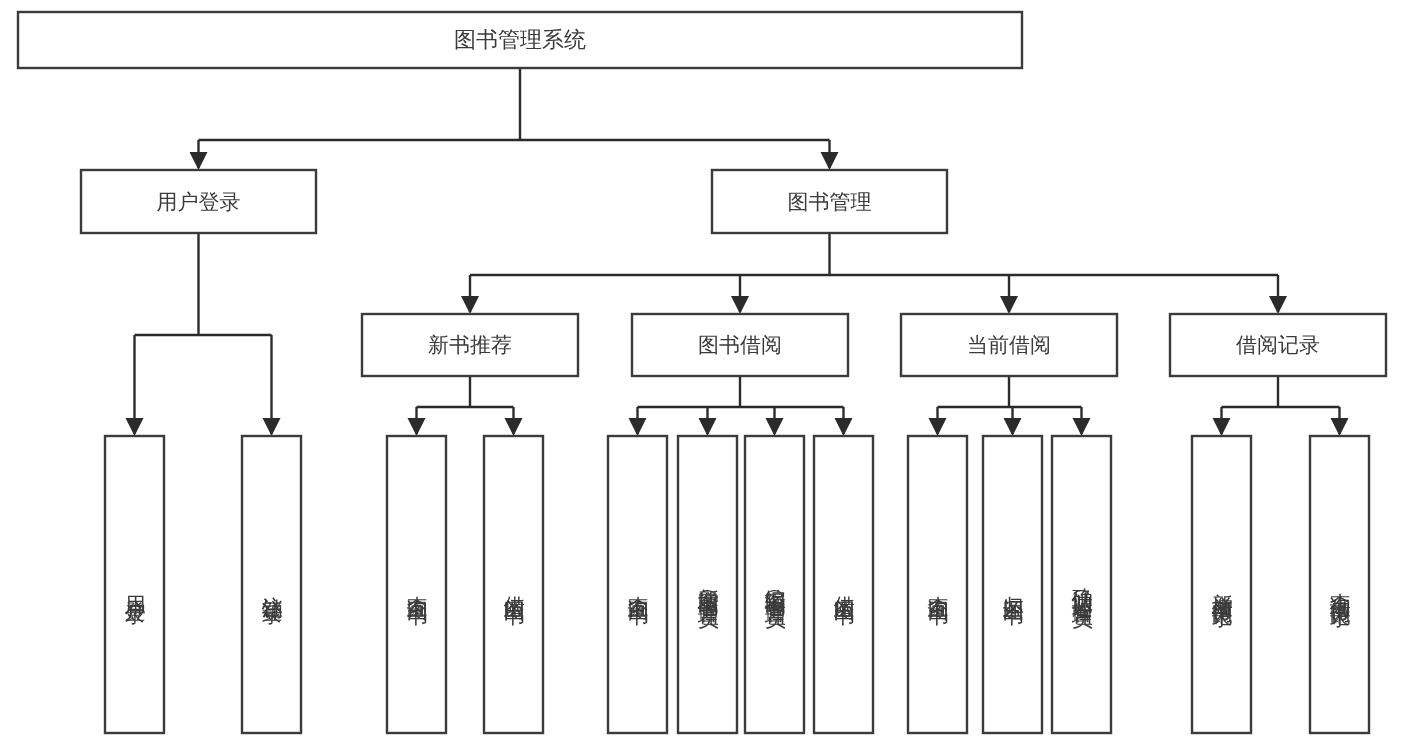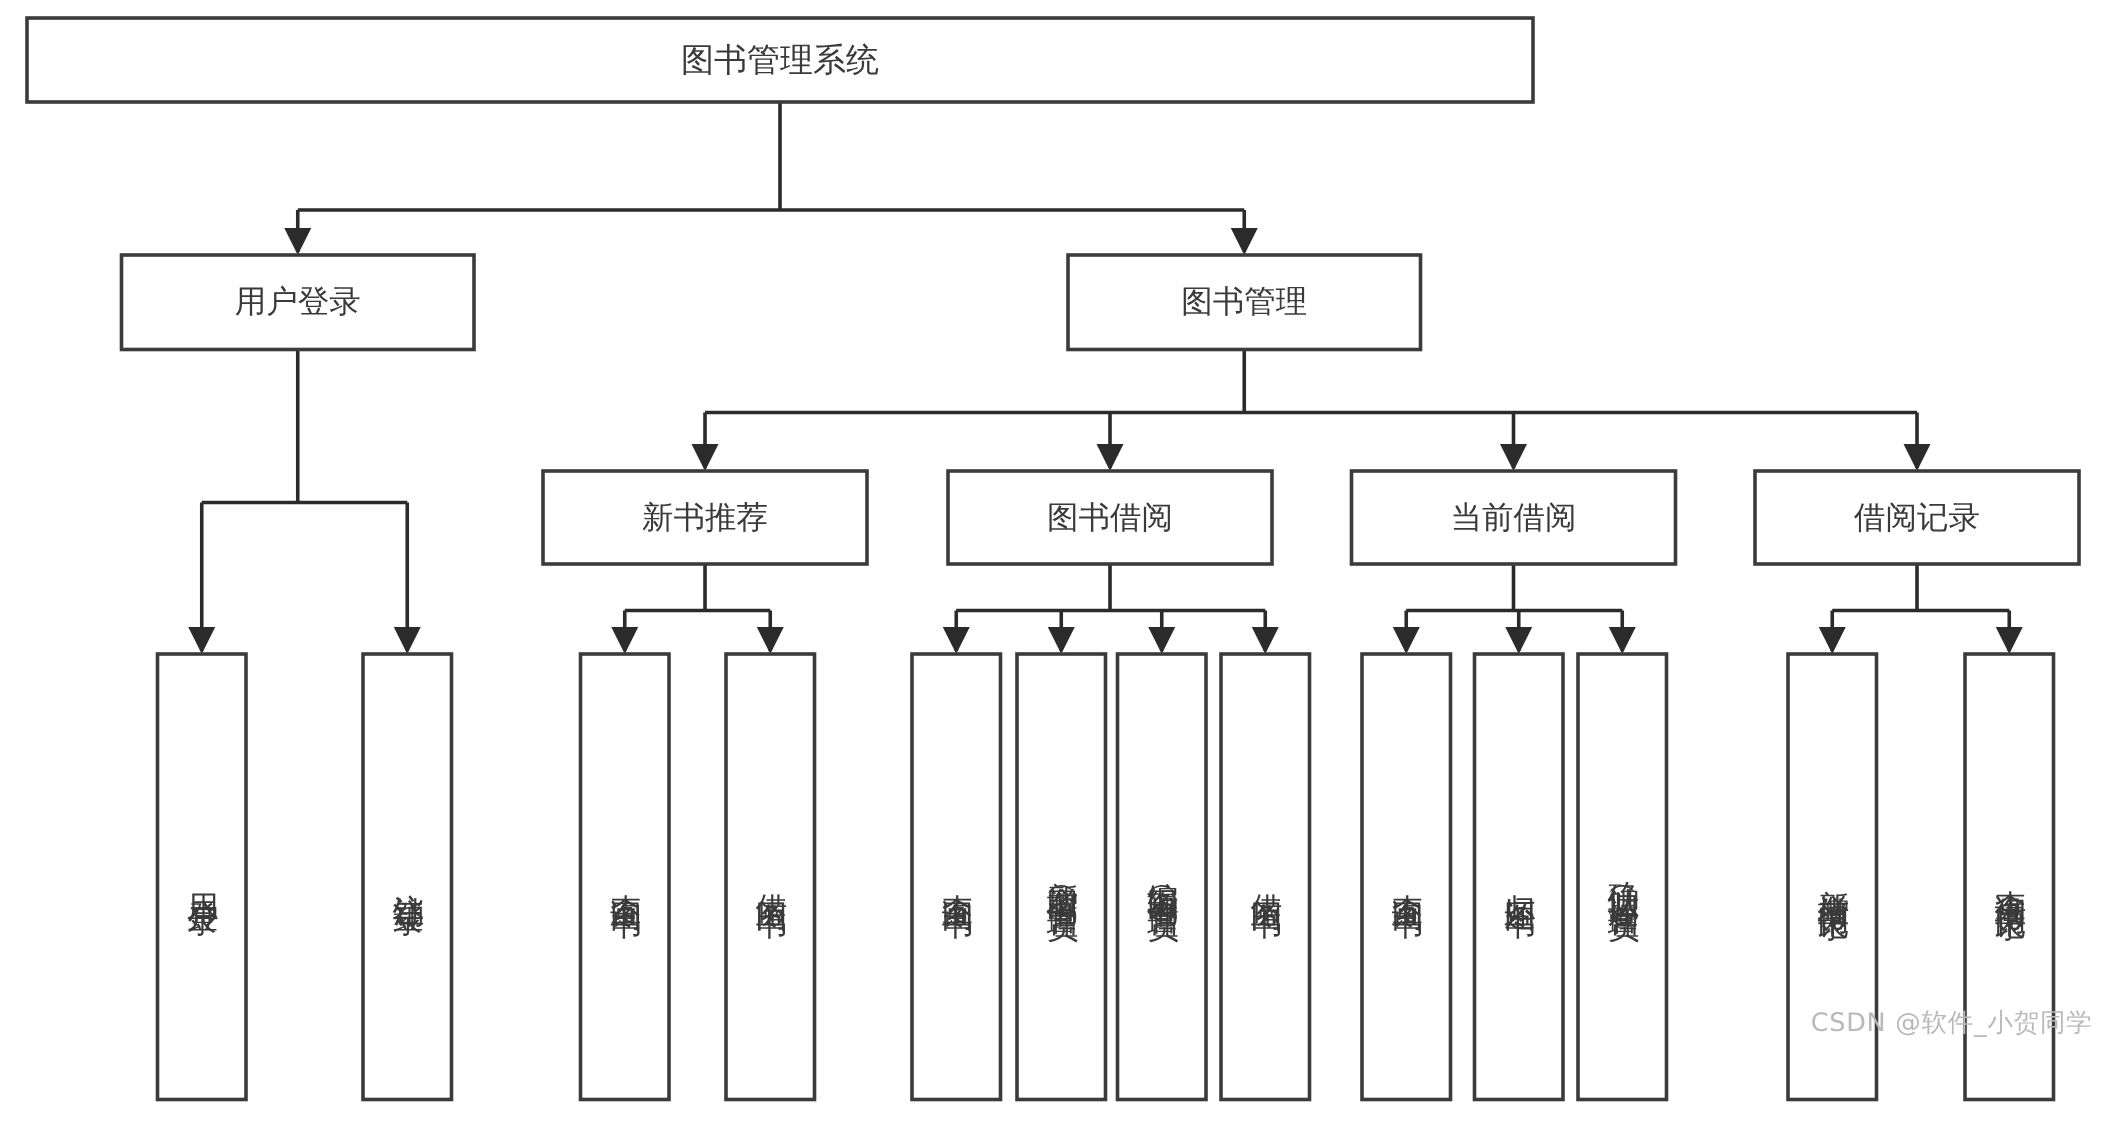--- a/index.html
+++ b/index.html
@@ -245,14 +245,13 @@
       <div class="leaf-label-holder" style="left: 1052px; top: 436px; width: 59px; height: 297px;">
         <div class="leaf-label">确认归还（管理员）</div>
       </div>
       <div class="leaf-label-holder" style="left: 1192px; top: 436px; width: 59px; height: 297px;">
         <div class="leaf-label">新增借阅记录</div>
       </div>
       <div class="leaf-label-holder" style="left: 1310px; top: 436px; width: 59px; height: 297px;">
         <div class="leaf-label">查询借阅记录</div>
       </div>
     </div>
-  <div class="watermark">CSDN @软件_小贺同学</div>
 </div>
 
 </body></html>

